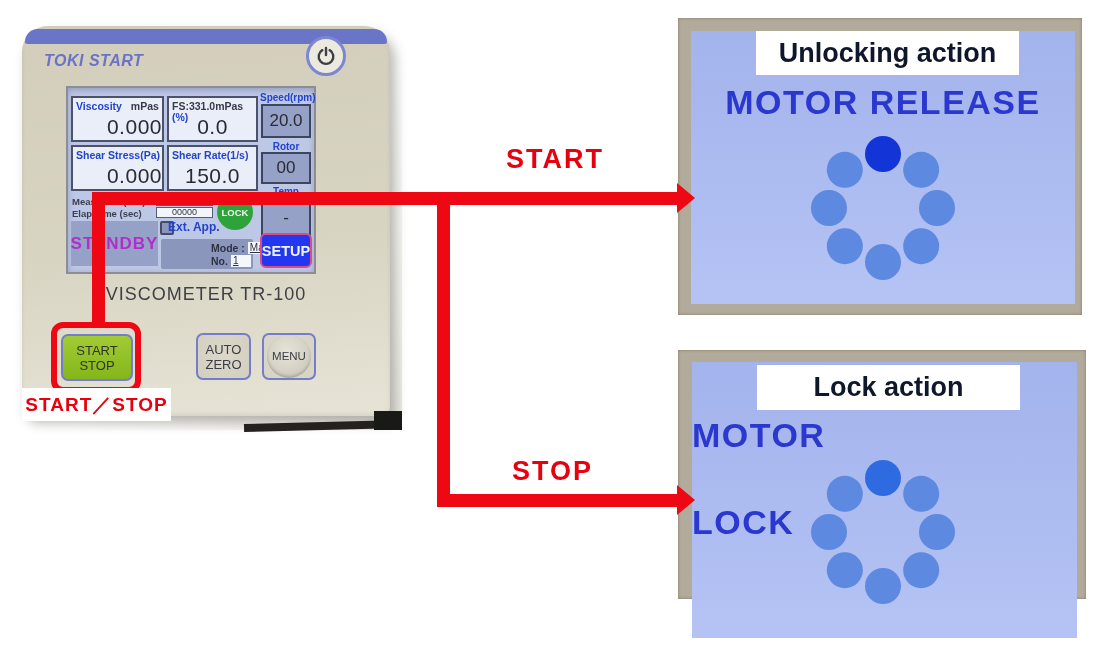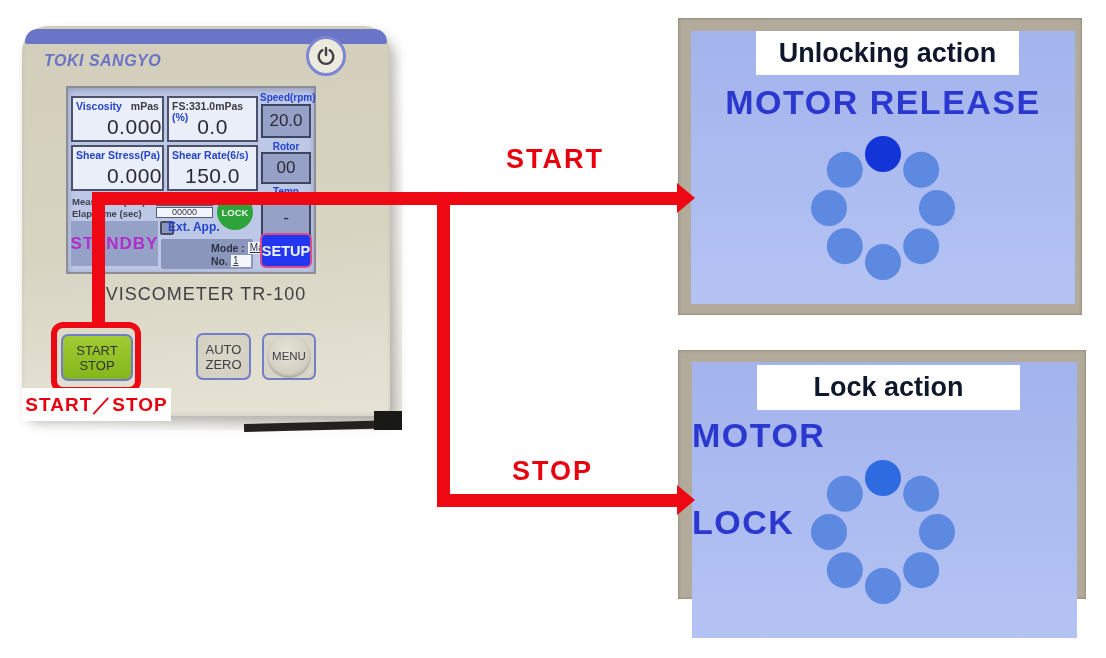--- a/index.html
+++ b/index.html
@@ -145,21 +145,21 @@
   .dot:nth-child(8){ transform:rotate(315deg) translateY(-54px); }
   .shot-release .dot:nth-child(1){ background:#1334d6; }
   .shot-lock    .dot:nth-child(1){ background:#2f6be0; }
 </style>
 </head>
 <body>
 
 <div class="photo">
   <div class="device">
     <div class="band"></div>
-    <div class="brand">TOKI SANGYO</div>
+    <div class="brand">TOKI START</div>
     <div class="power">
       <svg width="22" height="22" viewBox="0 0 24 24">
         <path d="M12 3.2 V11" stroke="#3f3f48" stroke-width="2.6" stroke-linecap="round" fill="none"></path>
         <path d="M8.0 5.6 A 8 8 0 1 0 16.0 5.6" stroke="#3f3f48" stroke-width="2.6" stroke-linecap="round" fill="none"></path>
       </svg>
     </div>
 
     <div class="lcd">
       <div class="vbox b-visc">
         <div class="vlab"><span class="lab-blue">Viscosity</span>&nbsp;&nbsp;<span class="lab-dark">mPas</span></div>
@@ -167,21 +167,21 @@
       </div>
       <div class="vbox b-fs">
         <div class="vlab"><span class="lab-dark">FS:331.0mPas</span><br><span class="lab-blue">(%)</span></div>
         <div class="vval">0.0</div>
       </div>
       <div class="vbox b-shst">
         <div class="vlab"><span class="lab-blue">Shear Stress(Pa)</span></div>
         <div class="vval">0.000</div>
       </div>
       <div class="vbox b-shra">
-        <div class="vlab"><span class="lab-blue">Shear Rate(6/s)</span></div>
+        <div class="vlab"><span class="lab-blue">Shear Rate(1/s)</span></div>
         <div class="vval">150.0</div>
       </div>
 
       <div class="rlab lab-speed">Speed(rpm)</div>
       <div class="rbox box-speed">20.0</div>
       <div class="rlab lab-rotor">Rotor</div>
       <div class="rbox box-rotor">00</div>
       <div class="rlab lab-temp">Temp</div>
       <div class="rbox box-temp">-</div>
 

